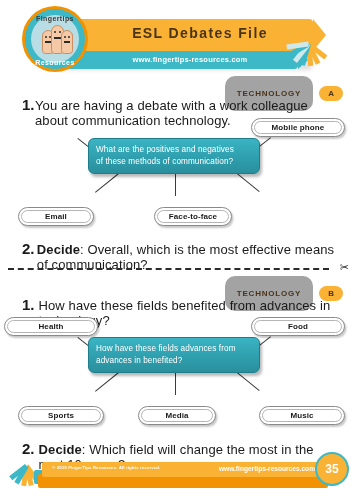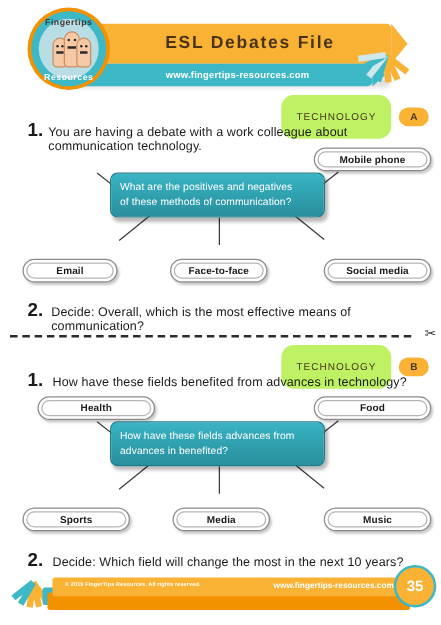--- a/index.html
+++ b/index.html
@@ -132,42 +132,42 @@
     font-weight: bold;
     color: #3b3b3b;
     letter-spacing: .4px;
   }
   .logo-text-top { top: 9px; left: 0; }
   .logo-text-bot { bottom: 6px; left: 0; color: #ffffff; }
 
   
   .tag-row { position: absolute; right: 10px; display: flex; gap: 6px; align-items: center; }
   .tag-main {
-    background: #bef264;
+    background: #a3a3a3;
     color: #4a3419;
     font-size: 8px;
-    font-weight: normal;
+    font-weight: bold;
     letter-spacing: .8px;
     padding: 13px 12px;
     border-radius: 10px;
   }
   .tag-letter {
     background: #f9b233;
     color: #4a3419;
     font-size: 8px;
     font-weight: bold;
     padding: 3px 9px;
     border-radius: 10px;
   }
 
   
   .qline { position: absolute; display: flex; align-items: baseline; }
   .qnum { font-size: 15px; font-weight: bold; color: #1a1a1a; width: 20px; }
-  .qtext { font-size: 10px; color: #1a1a1a; letter-spacing: .1px; }
-  .qtext b { font-weight: normal; }
+  .qtext { font-size: 13px; color: #1a1a1a; letter-spacing: .1px; }
+  .qtext b { font-weight: bold; }
 
   
   .map { position: absolute; left: 0; width: 353px; }
   .node {
     position: absolute;
     background: #ffffff;
     border: 1px solid #8a8a8a;
     border-radius: 11px;
     height: 17px;
     box-shadow: 1.5px 2px 2px rgba(0,0,0,0.22);
@@ -330,25 +330,22 @@
   </div>
 
   <div class="center-box" style="top:20px">
     <span>What are the positives and negatives</span>
     <span>of these methods of communication?</span>
   </div>
 
   <div class="node" style="left:18px; top:89px; width:74px">
     <span>Email</span>
   </div>
-  <div class="node" style="left:136px; top:89px; width:76px">
+  <div class="node" style="left:154px; top:89px; width:76px">
     <span>Face-to-face</span>
-  </div>
-  <div class="node" style="left:259px; top:89px; width:84px">
-    <span>Social media</span>
   </div>
 </div>
 
 <div class="qline" style="left:22px; top:240px; width:320px">
   <span class="qnum">2.</span>
   <span class="qtext"><b>Decide</b><span>: Overall, which is the most effective means of communication?</span></span>
 </div>
 
 <div class="cutline" style="top:268px"></div>
 <div class="scissors" style="top:262px">✂</div>
@@ -363,21 +360,21 @@
   <span class="qtext">How have these fields benefited from advances in technology?</span>
 </div>
 
 <div class="map" style="top:317px; height:110px">
   <div class="connector" style="left:78px; top:20px; width:32px; transform:rotate(38deg)"></div>
   <div class="connector" style="left:271px; top:20px; width:32px; transform:rotate(142deg)"></div>
   <div class="connector" style="left:95px; top:74px; width:34px; transform:rotate(-39deg)"></div>
   <div class="connector" style="left:176px; top:56px; width:22px; transform:rotate(90deg)"></div>
   <div class="connector" style="left:259px; top:74px; width:34px; transform:rotate(-141deg)"></div>
 
-  <div class="node" style="left:30px; top:0; width:92px">
+  <div class="node" style="left:4px; top:0; width:92px">
     <span>Health</span>
   </div>
   <div class="node" style="left:251px; top:0; width:92px">
     <span>Food</span>
   </div>
 
   <div class="center-box" style="top:20px">
     <span>How have these fields advances from</span>
     <span>advances in benefited?</span>
   </div>

